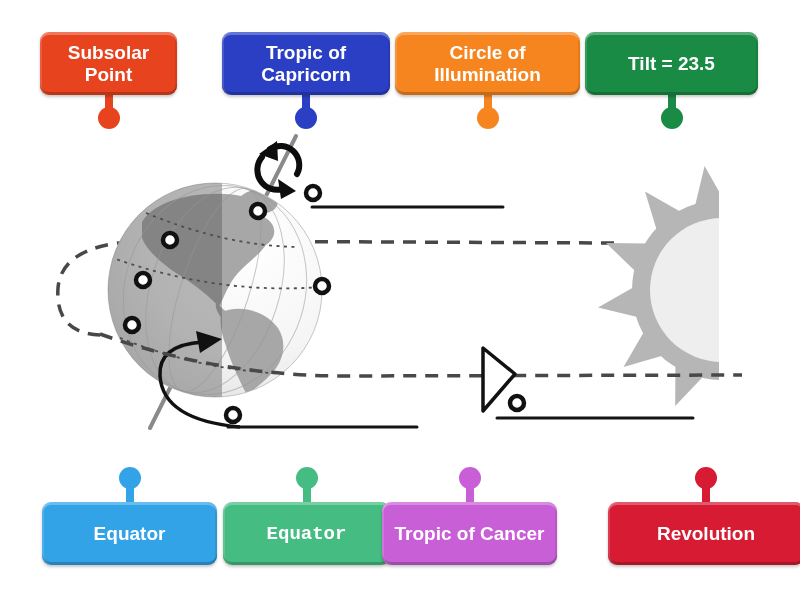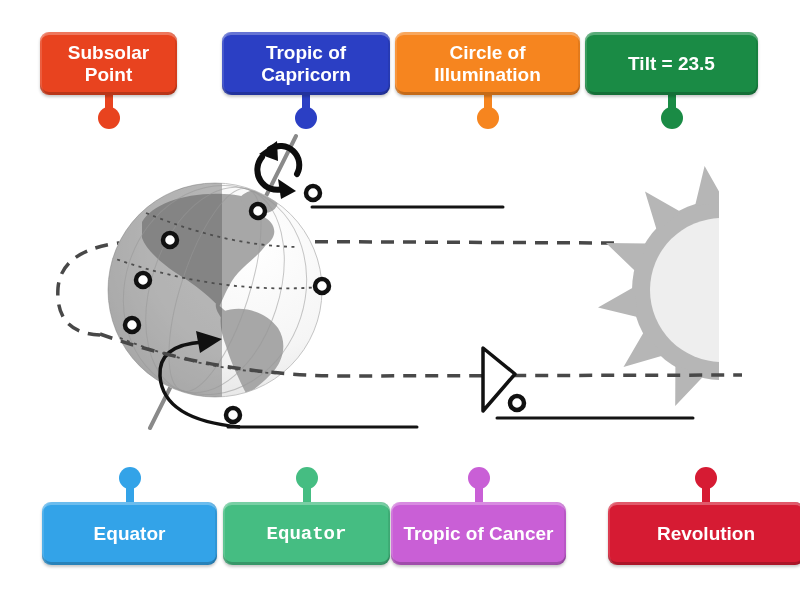--- a/index.html
+++ b/index.html
@@ -172,21 +172,21 @@
     <span class="box">
         <span>Equator</span>
       </span>
   </div>
   <div class="tag bottom" style="left: 223px; width: 167px; font-family: Liberation Mono, monospace; --c: #45bd82;">
     <span class="pin"></span>
     <span class="box">
         <span>Equator</span>
       </span>
   </div>
-  <div class="tag bottom" style="left: 391px; width: 175px; --c: #c95fd6;">
+  <div class="tag bottom" style="left: 382px; width: 175px; --c: #c95fd6;">
     <span class="pin"></span>
     <span class="box">
         <span>Tropic of Cancer</span>
       </span>
   </div>
   <div class="tag bottom" style="left: 608px; width: 148px; padding-left: 48px; --c: #d61b33;">
     <span class="pin"></span>
     <span class="box">
         <span>Revolution</span>
       </span>

